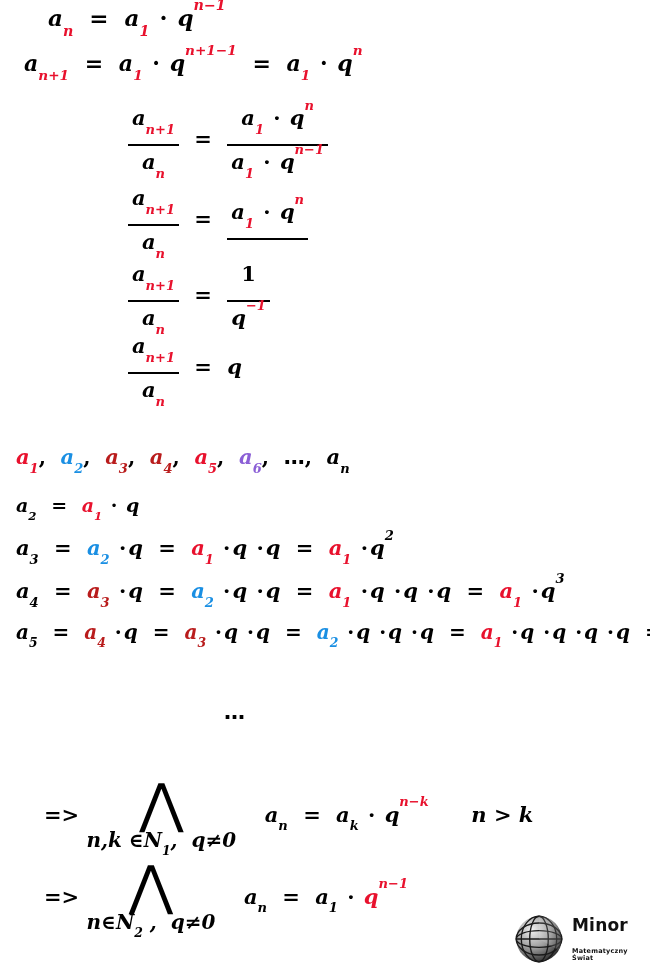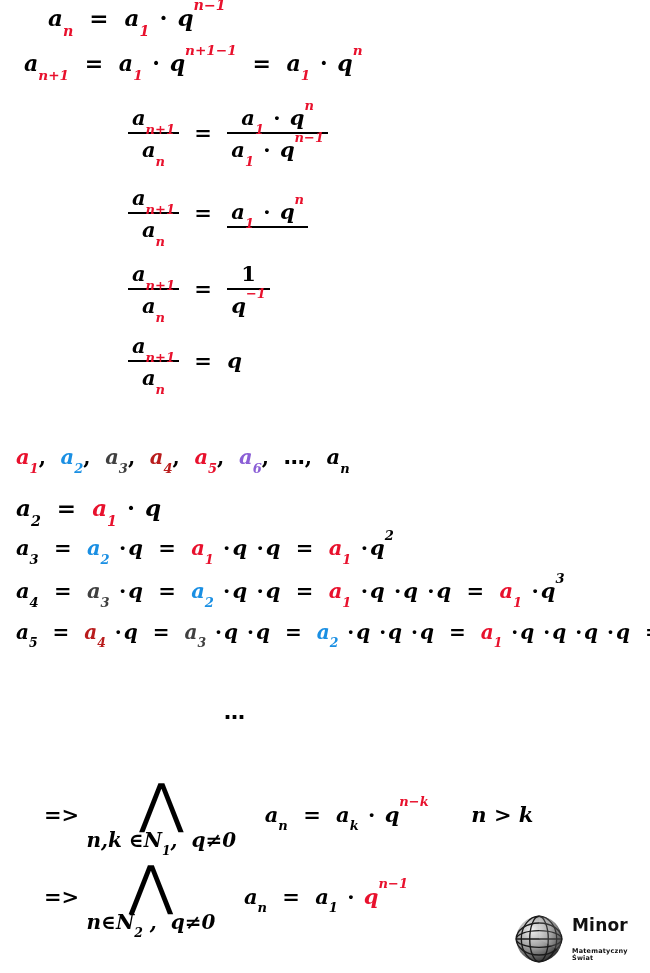--- a/index.html
+++ b/index.html
@@ -22,21 +22,21 @@
     white-space: nowrap;
   }
   .up { font-style: normal; }
   .row {
     position: absolute;
     white-space: nowrap;
   }
   
   .c-red    { color: #e8112d; }
   .c-blue   { color: #1a8fe3; }
-  .c-green  { color: #404040; }
+  .c-green  { color: #b91c1c; }
   .c-orange { color: #b91c1c; }
   .c-purple { color: #8b5fd6; }
   .c-black  { color: #000000; }
 
   
   sub, sup {
     font-size: 0.62em;
     line-height: 0;
     position: relative;
   }
@@ -46,21 +46,21 @@
   
   .frac {
     display: inline-block;
     vertical-align: middle;
     text-align: center;
     position: relative;
     top: -0.05em;
   }
   .frac .num {
     display: block;
-    padding: 0 4px 2px 4px;
+    padding: 0 4px 14px 4px;
     border-bottom: 2px solid #000;
   }
   .frac .den {
     display: block;
     padding: 3px 4px 0 4px;
   }
   .eq { padding: 0 8px; font-style: normal; }
   .dot { padding: 0 2px; font-style: normal; }
 
   
@@ -204,21 +204,21 @@
   <span class="c-red">a<sub>1</sub></span><span class="c-black up">,&nbsp;</span>
   <span class="c-blue">a<sub>2</sub></span><span class="c-black up">,&nbsp;</span>
   <span class="c-green">a<sub>3</sub></span><span class="c-black up">,&nbsp;</span>
   <span class="c-orange">a<sub>4</sub></span><span class="c-black up">,&nbsp;</span>
   <span class="c-red">a<sub>5</sub></span><span class="c-black up">,&nbsp;</span>
   <span class="c-purple">a<sub>6</sub></span><span class="c-black up">,&nbsp;</span>
   <span class="c-black ellipsis">…</span><span class="c-black up">,&nbsp;</span>
   <span class="c-black">a<sub>n</sub></span>
 </div>
 
-<div class="row math" style="left:16px; top:494px; font-size:23px;">
+<div class="row math" style="left:16px; top:494px; font-size:19px;">
   <span class="c-black">a<sub>2</sub></span>
   <span class="eq">=</span>
   <span class="c-red">a<sub>1</sub></span>
   <span class="dot">·</span>
   <span class="c-black">q</span>
 </div>
 
 <div class="row math" style="left:16px; top:535px; font-size:21px;">
   <span class="c-black">a<sub>3</sub></span>
   <span class="eq">=</span>

